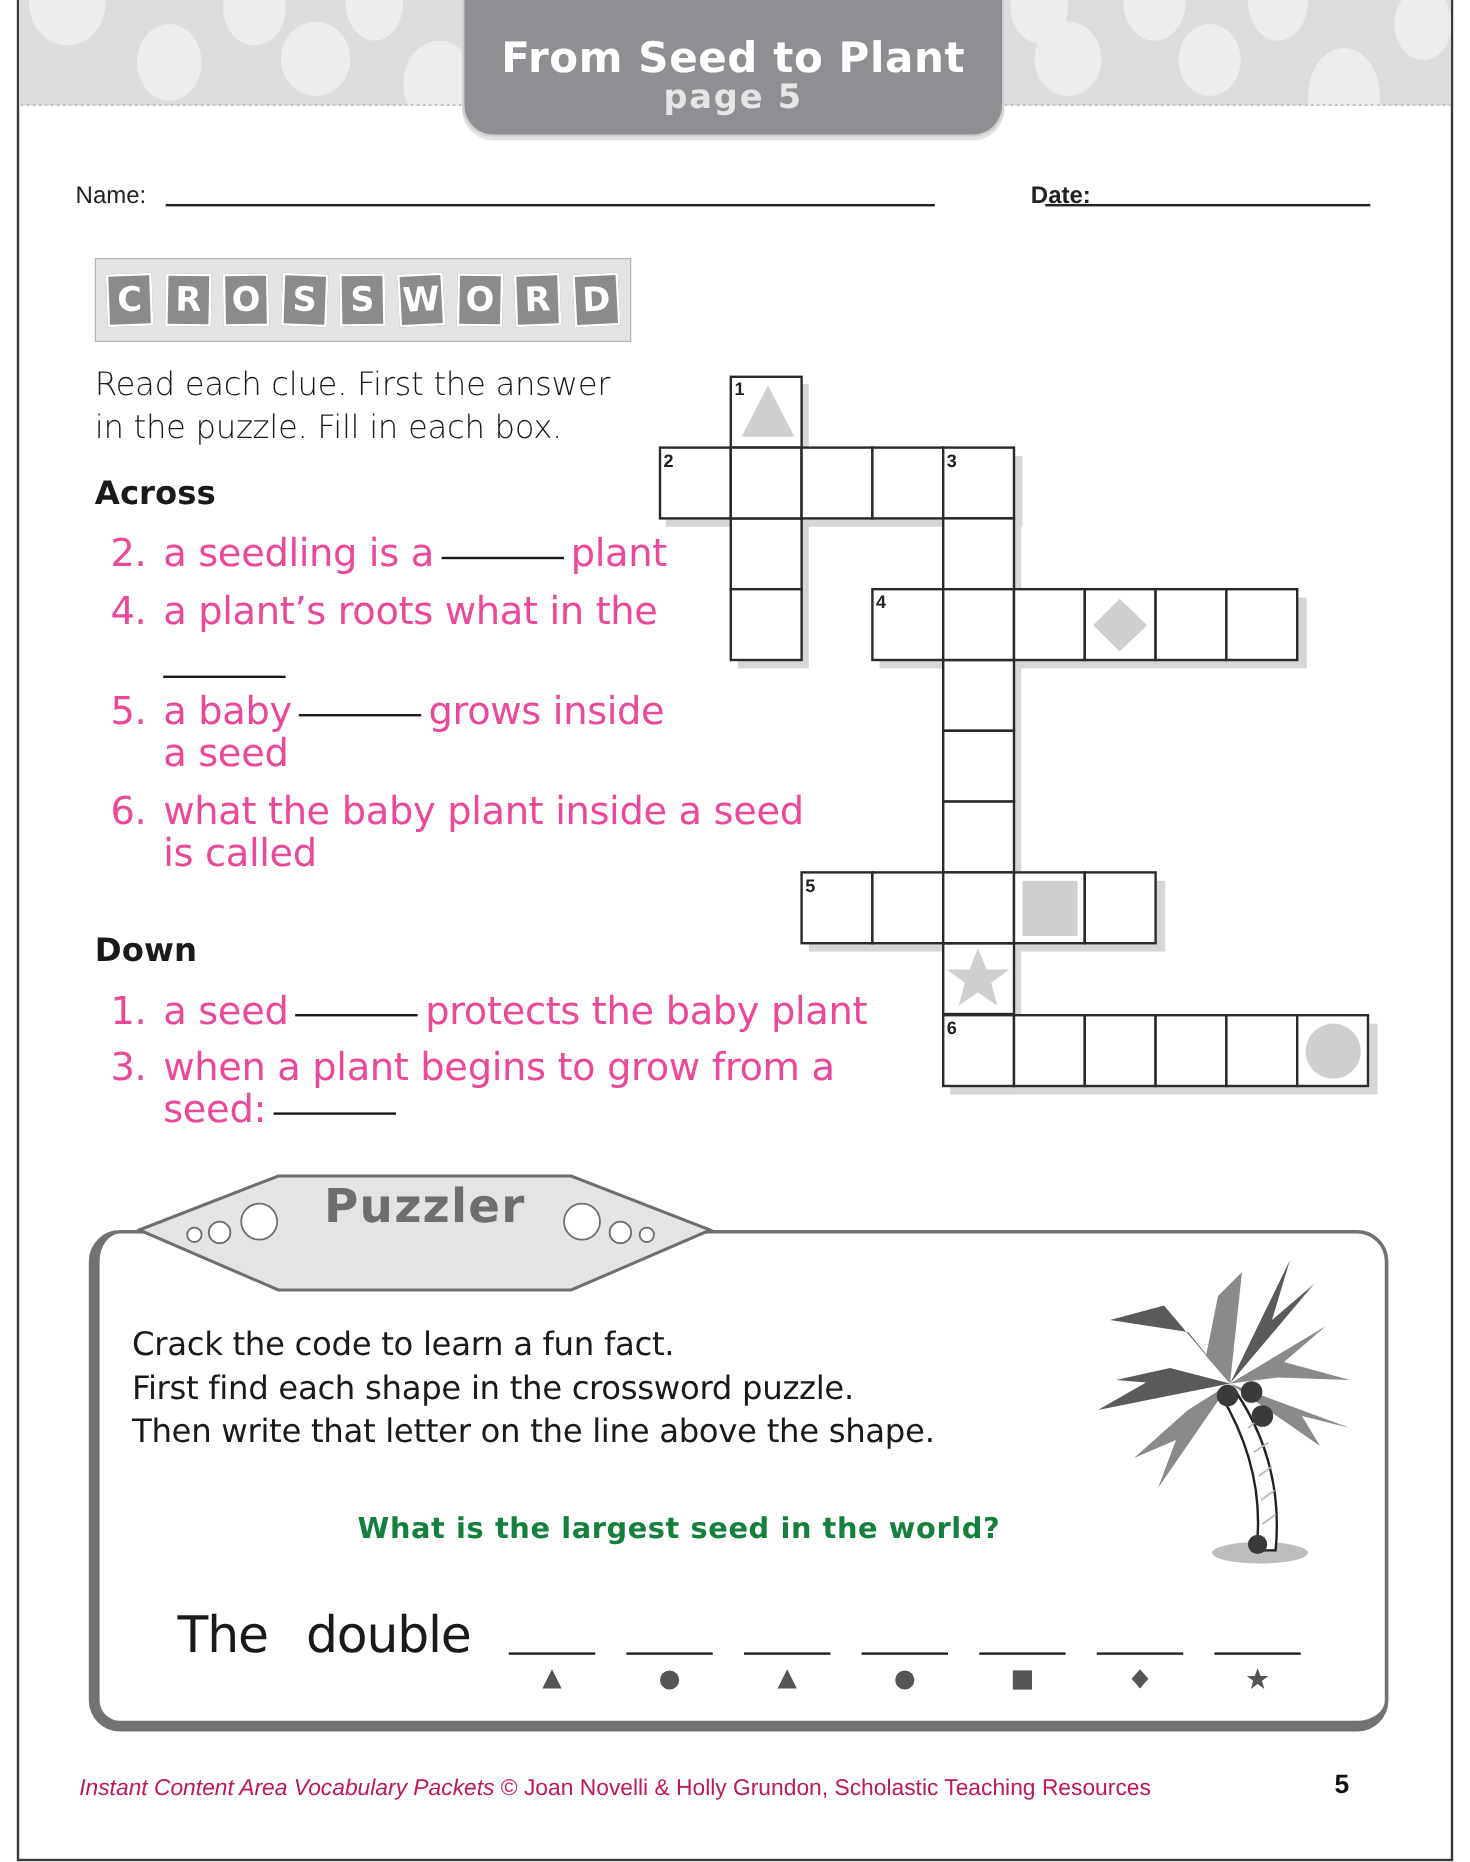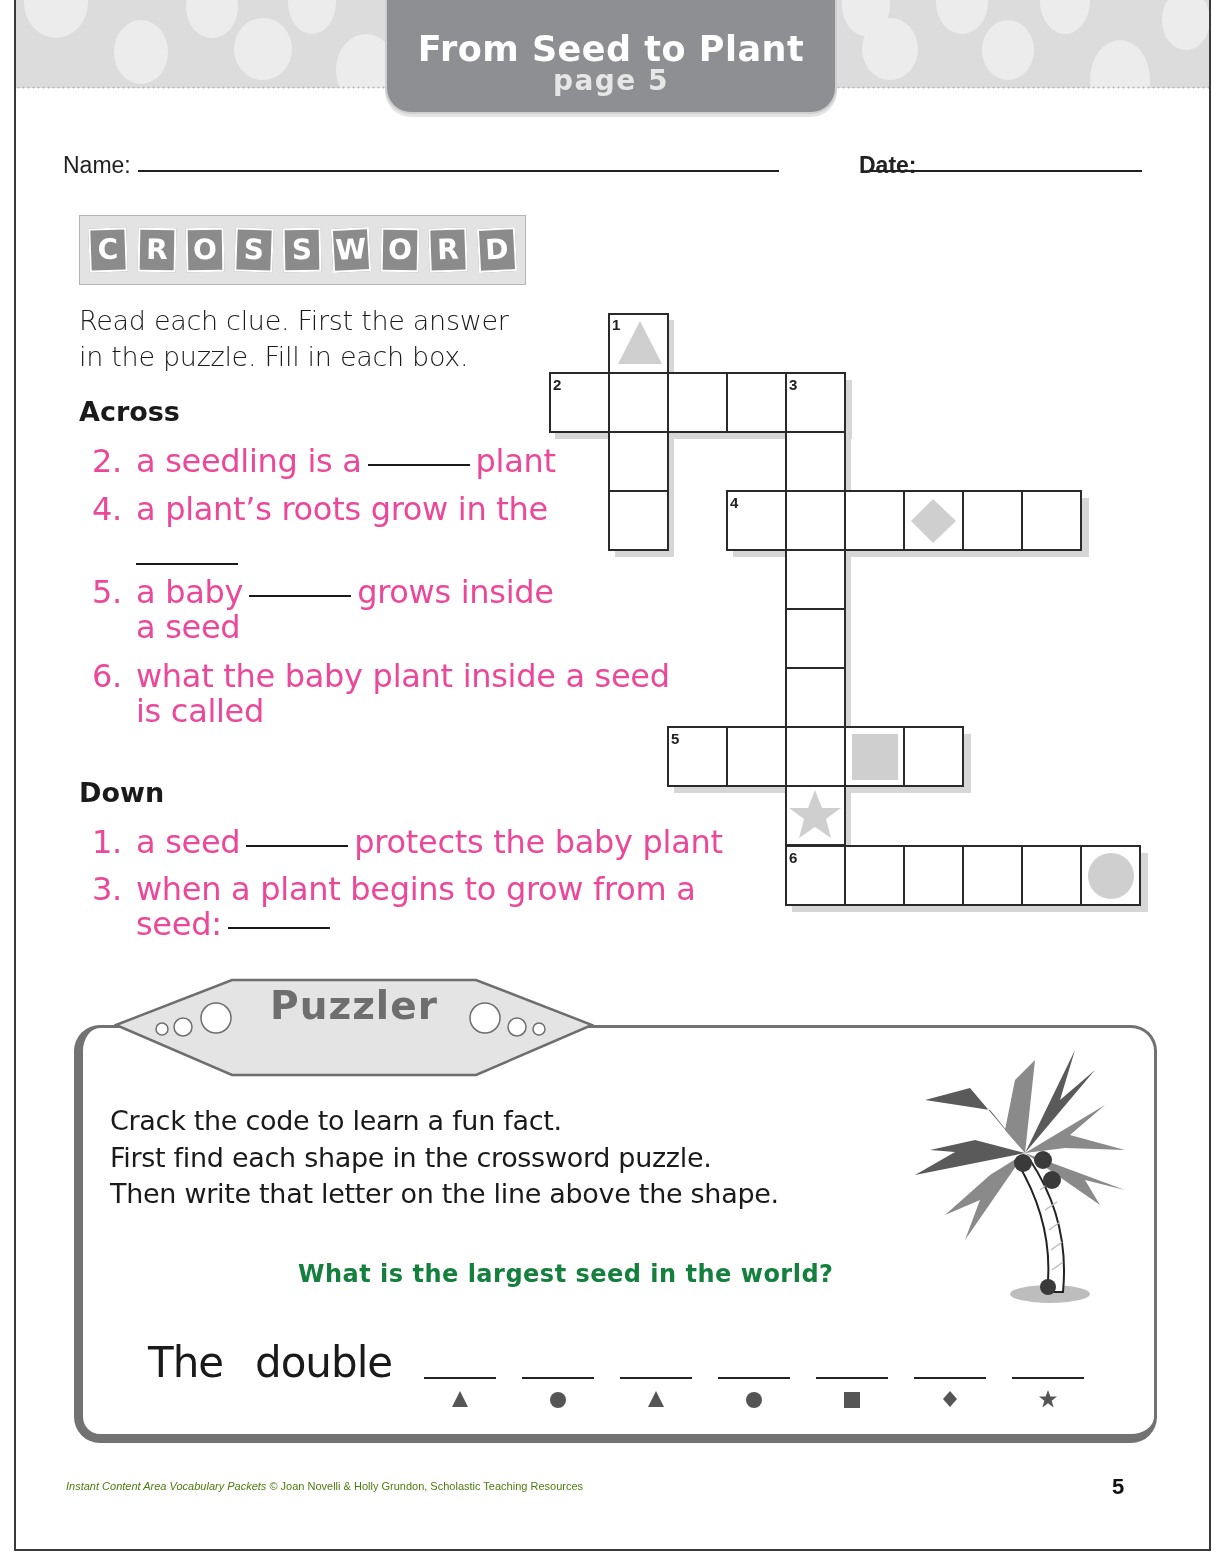--- a/index.html
+++ b/index.html
@@ -33,21 +33,21 @@
   }
   .header-title {
     margin-top: 34px; color: #ffffff; font-family: "DejaVu Sans", sans-serif;
     font-weight: bold; font-size: 35px; letter-spacing: 0.5px; line-height: 38px;
   }
   .header-sub {
     color: #e6e6e6; font-weight: bold; font-size: 28px; letter-spacing: 1.5px; line-height: 26px;
   }
 
   
-  .field-label { position: absolute; font-size: 23px; color: #222; font-family: "Liberation Sans", sans-serif; }
+  .field-label { position: absolute; font-size: 20px; color: #222; font-family: "Liberation Sans", sans-serif; }
   .field-line { position: absolute; height: 2px; background: #222; }
 
   
   .cw-banner {
     position: absolute; left: 79px; top: 215px; width: 447px; height: 70px;
     background: #e3e3e3; border: 1.5px solid #b5b5b5;
     display: flex; align-items: center; justify-content: space-around; padding: 0 4px;
   }
   .cw-tile {
     width: 38px; height: 44px; background: #8b8b8b; border: 2px solid #ffffff;
@@ -98,21 +98,21 @@
   .question {
     position: absolute; left: 298px; top: 1260px; font-size: 24px; font-weight: bold; color: #15803d;
     font-family: "DejaVu Sans", sans-serif; letter-spacing: 0.5px;
   }
   .answer-prefix { position: absolute; top: 1338px; font-size: 42px; color: #1a1a1a; letter-spacing: -1px; }
   .answer-slot { position: absolute; top: 1377px; width: 72px; }
   .answer-line { height: 2px; background: #222; width: 72px; }
   .answer-shape { position: absolute; top: 12px; left: 26px; width: 20px; height: 20px; }
 
   .footer-left {
-    position: absolute; left: 66px; top: 1480px; font-size: 11px; color: #4d7c0f;
+    position: absolute; left: 66px; top: 1480px; font-size: 19px; color: #be185d;
     font-family: "Liberation Sans", sans-serif;
   }
   .footer-left i { font-style: italic; }
   .footer-page {
     position: absolute; left: 1112px; top: 1474px; font-size: 22px; font-weight: bold; color: #111;
     font-family: "Liberation Sans", sans-serif;
   }
 </style>
 </head>
 <body>
@@ -160,21 +160,21 @@
 <div class="instructions">
   <div>Read each clue. First the answer</div>
   <div>in the puzzle. Fill in each box.</div>
 </div>
 
 <div class="section-head" style="top:396px;">Across</div>
 <div class="clue" style="top:444px;">
   <span class="num">2.</span><span>a seedling is a</span><span class="blank"></span><span>plant</span>
 </div>
 <div class="clue" style="top:492px;">
-  <span class="num">4.</span><span>a plant’s roots grow in the</span>
+  <span class="num">4.</span><span>a plant’s roots what in the</span>
   <span class="indent" style="height:35px;"><span class="blank" style="margin-left:0;vertical-align:-10px;"></span></span>
 </div>
 <div class="clue" style="top:575px;">
   <span class="num">5.</span><span>a baby</span><span class="blank"></span><span>grows inside</span>
   <span class="indent">a seed</span>
 </div>
 <div class="clue" style="top:659px;">
   <span class="num">6.</span><span>what the baby plant inside a seed</span>
   <span class="indent">is called</span>
 </div>

